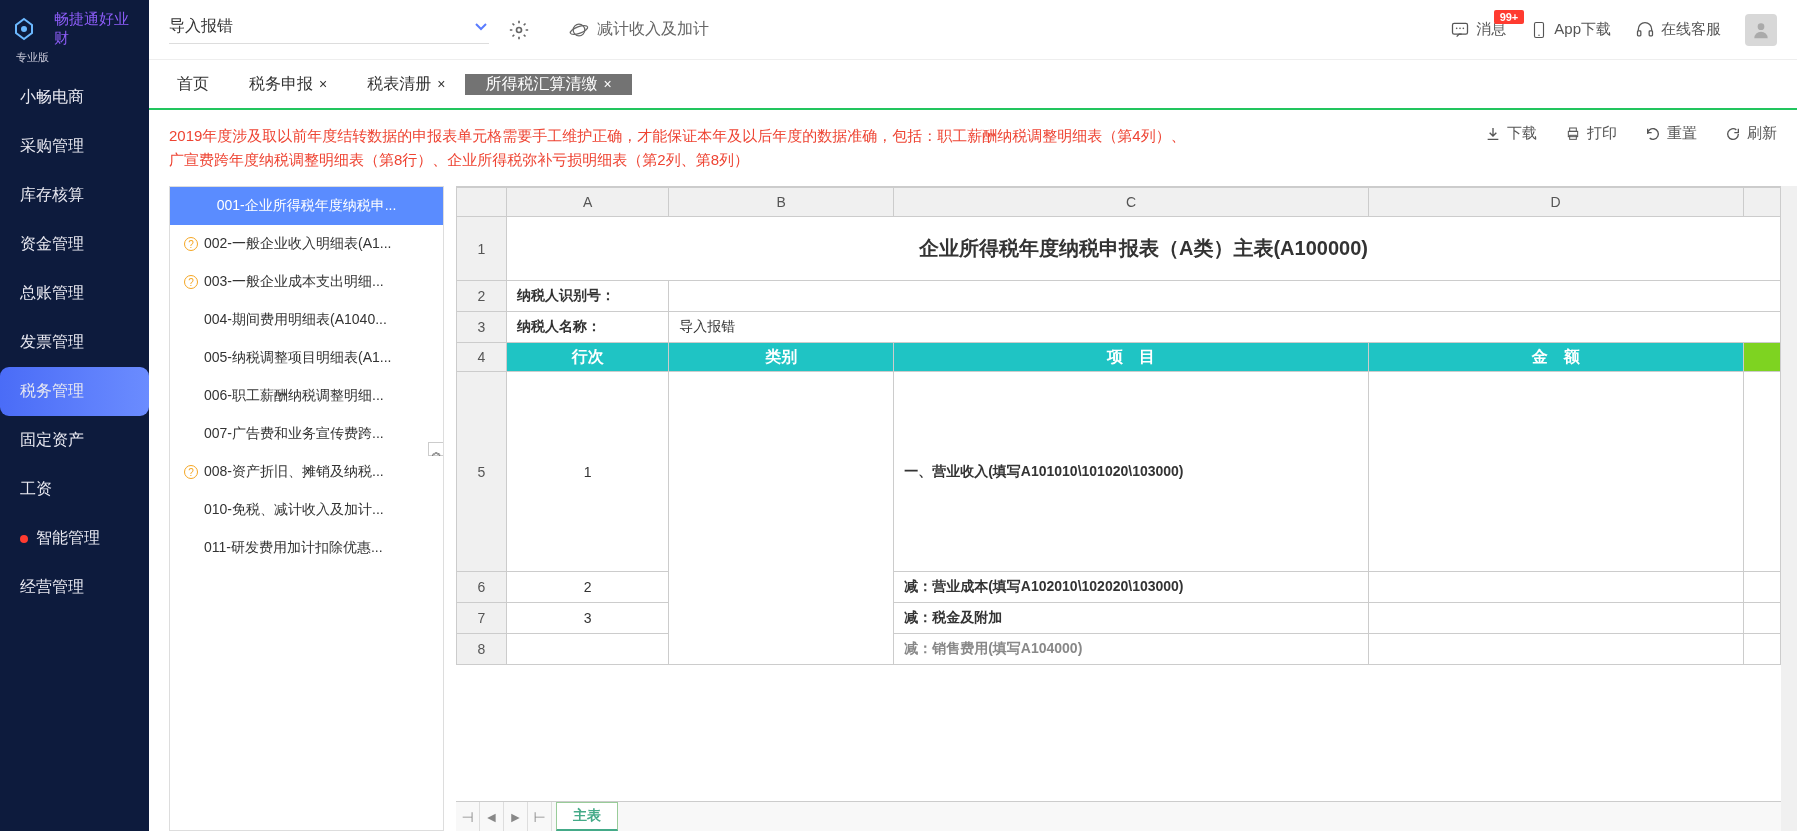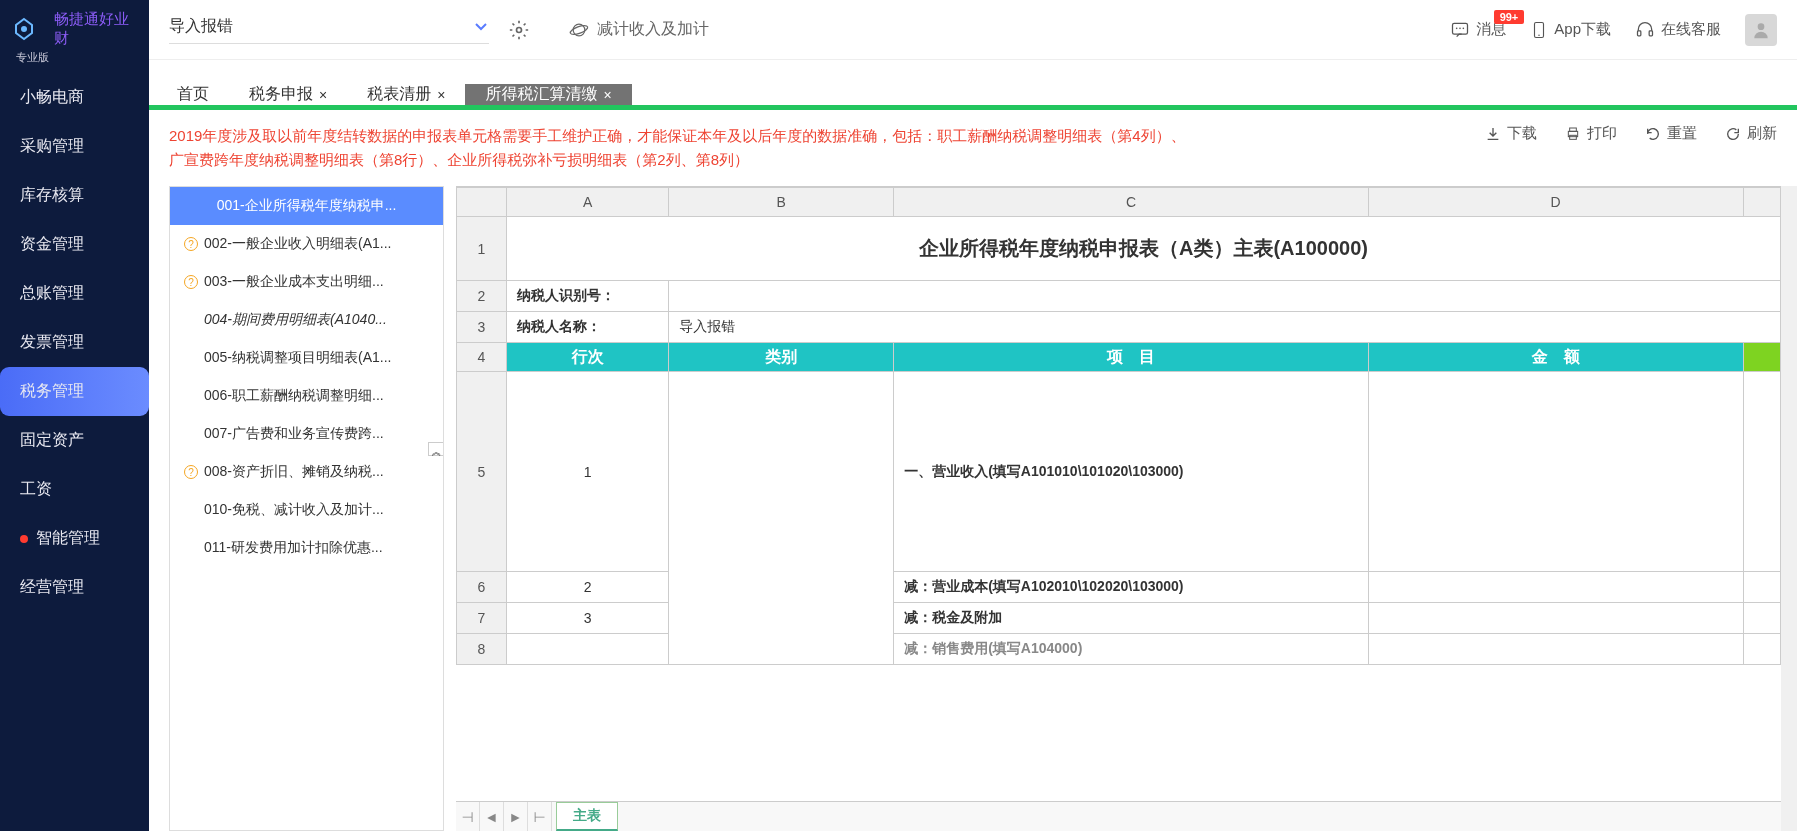--- a/index.html
+++ b/index.html
@@ -28,21 +28,21 @@
 .chevron-down { color: #5a7cff; }
 .gear-icon { color: #666; cursor: pointer; }
 .demo-link { display: flex; align-items: center; gap: 8px; color: #666; font-size: 16px; cursor: pointer; margin-left: 20px; }
 .header-spacer { flex: 1; }
 .header-actions { display: flex; align-items: center; gap: 24px; }
 .header-action { display: flex; align-items: center; gap: 6px; color: #555; font-size: 15px; cursor: pointer; position: relative; }
 .badge { position: absolute; top: -10px; right: -18px; background: #ff3b30; color: #fff; font-size: 11px; padding: 1px 6px; border-radius: 2px; font-weight: bold; }
 .avatar { width: 32px; height: 32px; background: #d8d8d8; border-radius: 4px; display: flex; align-items: center; justify-content: center; }
 
 
-.tabs { display: flex; border-bottom: 5px solid #22c55e; padding: 0 8px; height: 50px; align-items: flex-end; }
+.tabs { display: flex; border-bottom: 2px solid #22c55e; padding: 0 8px; height: 50px; align-items: center; }
 .tab { padding: 0 20px; display: flex; align-items: center; gap: 6px; font-size: 16px; color: #333; cursor: pointer; }
 .tab.active { background: #737373; color: #fff; }
 .tab-close { font-size: 14px; color: inherit; cursor: pointer; }
 
 
 .content { flex: 1; display: flex; flex-direction: column; min-height: 0; }
 .warning-bar { display: flex; align-items: flex-start; padding: 14px 20px; gap: 16px; }
 .warning-text { color: #e43; font-size: 15px; line-height: 1.6; max-width: 1020px; }
 .action-btns { margin-left: auto; display: flex; gap: 28px; align-items: center; }
 .action-btn { display: flex; align-items: center; gap: 6px; color: #555; font-size: 15px; cursor: pointer; white-space: nowrap; }
@@ -272,21 +272,21 @@
             <div class="report-item">
               <span class="q-icon">?</span>
               <span style="overflow: hidden; text-overflow: ellipsis;">002-一般企业收入明细表(A1...</span>
             </div>
             <div class="report-item">
               <span class="q-icon">?</span>
               <span style="overflow: hidden; text-overflow: ellipsis;">003-一般企业成本支出明细...</span>
             </div>
             <div class="report-item">
               <span class="no-icon"></span>
-              <span style="overflow: hidden; text-overflow: ellipsis; font-style: italic;">004-期间费用明细表(A1040...</span>
+              <span style="overflow: hidden; text-overflow: ellipsis;">004-期间费用明细表(A1040...</span>
             </div>
             <div class="report-item">
               <span class="no-icon"></span>
               <span style="overflow: hidden; text-overflow: ellipsis;">005-纳税调整项目明细表(A1...</span>
             </div>
             <div class="report-item">
               <span class="no-icon"></span>
               <span style="overflow: hidden; text-overflow: ellipsis;">006-职工薪酬纳税调整明细...</span>
             </div>
             <div class="report-item">

